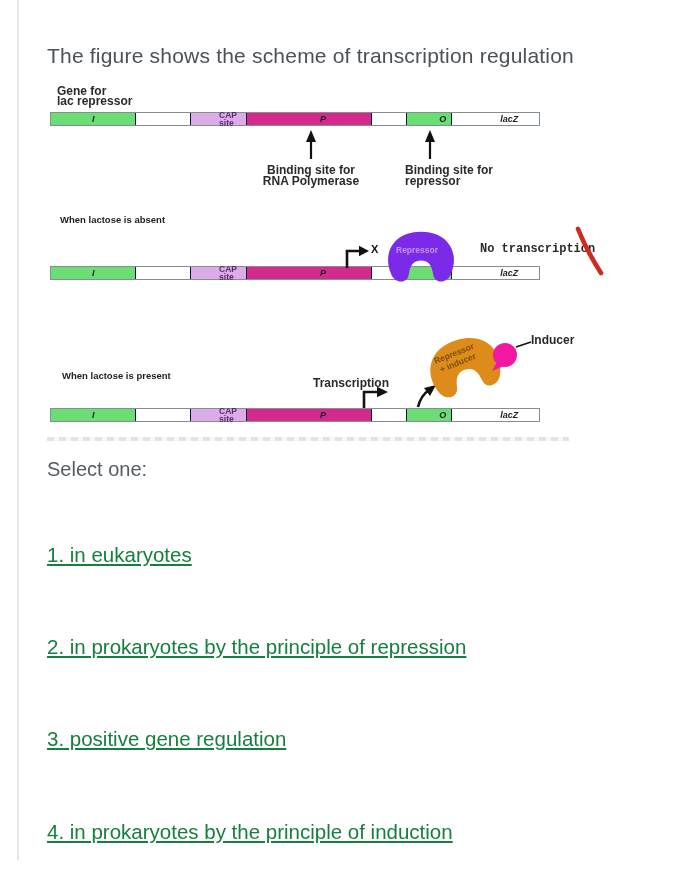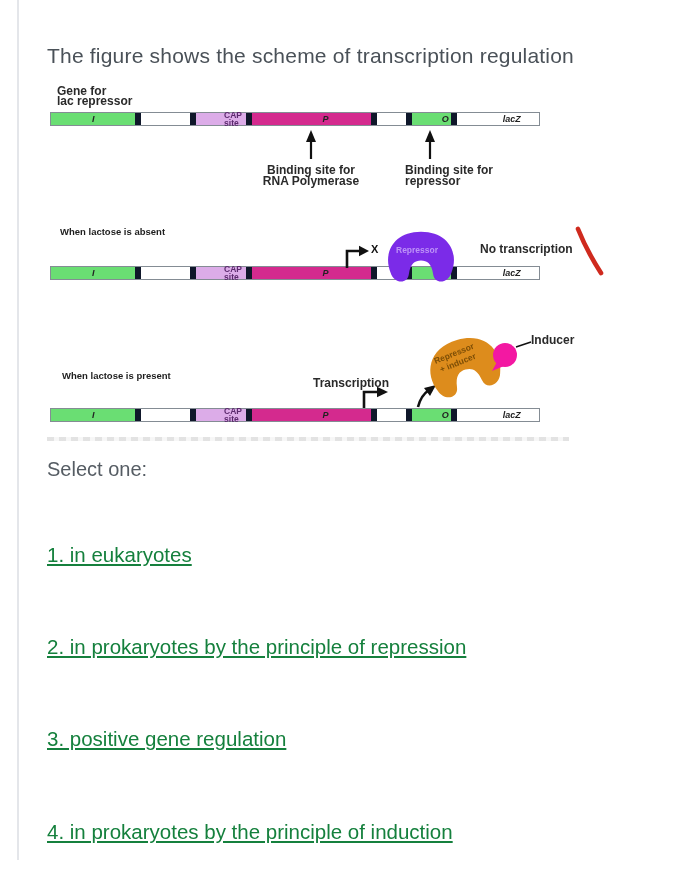--- a/index.html
+++ b/index.html
@@ -13,21 +13,21 @@
 
   
   .diagram{position:absolute;left:47px;top:85px;width:522px;height:360px;background:#fff;}
   .diagram .abs{position:absolute;}
   .small-label{font-size:12px;font-weight:700;color:#2a2a2a;line-height:10.5px;white-space:nowrap;}
   .sec-heading{font-size:9.5px;font-weight:700;color:#1d1d1d;white-space:nowrap;}
 
   .gene-bar{position:absolute;left:3px;width:490px;height:14px;display:flex;
     border:1.5px solid #848c94;box-sizing:border-box;z-index:1;background:#9ad;}
   .seg{height:100%;display:flex;align-items:center;justify-content:center;box-sizing:border-box;}
-  .seg + .seg{border-left:6px solid #0f172a;padding-left:28px;}
+  .seg + .seg{border-left:1px solid #0f172a;padding-left:28px;}
   .seg-green{background:#6ade73;}
   .seg-blue{background:#ffffff;}
   .seg-cap{background:#dcace8;}
   .seg-p{background:#d42a8e;}
   .w0{width:17.3%}.w1{width:11.2%}.w2{width:11.4%}.w3{width:25.7%}.w4{width:7.1%}.w5{width:9.2%}.w6{width:18.1%}
   .seg-label{font-size:9px;font-weight:700;font-style:italic;color:#222;line-height:1;}
   .seg-label.cap{font-style:normal;font-size:8.5px;color:#5c2a6e;}
 
   .center-text{text-align:center;}
   .blob-label{position:absolute;font-size:8.5px;font-weight:700;white-space:nowrap;}
@@ -80,21 +80,21 @@
 
   <div class="abs small-label center-text" style="left:203px;top:80px;width:122px;">
     <div>Binding site for</div>
     <div>RNA Polymerase</div>
   </div>
   <div class="abs small-label" style="left:358px;top:80px;">
     <div>Binding site for</div>
     <div>repressor</div>
   </div>
 
-  <div class="abs sec-heading" style="left:13px;top:141px;">When lactose is absent</div>
+  <div class="abs sec-heading" style="left:13px;top:129px;">When lactose is absent</div>
 
   <div class="gene-bar" style="top:181px;">
     <div class="seg seg-green w0">
         <span class="seg-label">I</span>
       </div>
     <div class="seg seg-blue  w1"></div>
     <div class="seg seg-cap   w2">
         <span class="seg-label cap">CAP site</span>
       </div>
     <div class="seg seg-p     w3">
@@ -113,21 +113,21 @@
     <path d="M3 25 V8 H15" stroke="#111" stroke-width="2.6" fill="none"></path>
     <polygon points="15,2.8 25,8 15,13.2" fill="#111"></polygon>
   </svg>
   <div class="abs x-mark" style="left:324px;top:158px;z-index:2;">X</div>
 
   <svg class="abs" style="left:336px;top:142px;z-index:3;" width="76" height="64" viewBox="0 0 100 84">
     <path d="M10 60 C0 36 12 6 50 6 C88 6 100 36 90 60 C86 74 68 76 66 62 C64 48 58 44 50 44 C42 44 36 48 34 62 C32 76 14 74 10 60 Z" fill="#7b2be8"></path>
   </svg>
   <div class="blob-label repressor-text" style="left:349px;top:160px;z-index:4;">Repressor</div>
 
-  <div class="abs small-label" style="left:433px;top:159px;font-weight:600;">No transcription</div>
+  <div class="abs small-label" style="left:433px;top:159px;font-weight:600;font-family:Liberation Mono, monospace;">No transcription</div>
 
   <svg class="abs" style="left:371px;top:249px;z-index:3;transform:rotate(-16deg);" width="94" height="68" viewBox="0 0 100 84">
     <path d="M10 60 C0 36 12 6 50 6 C88 6 100 36 90 60 C86 74 68 76 66 62 C64 48 58 44 50 44 C42 44 36 48 34 62 C32 76 14 74 10 60 Z" fill="#dd8c1c"></path>
   </svg>
   <div class="blob-label complex-text" style="left:388px;top:264px;z-index:4;">
     <div>Repressor</div>
     <div>+ inducer</div>
   </div>
   <svg class="abs" style="left:443px;top:256px;z-index:5;" width="30" height="32">
     <circle cx="15" cy="14" r="12" fill="#f318a2"></circle>

